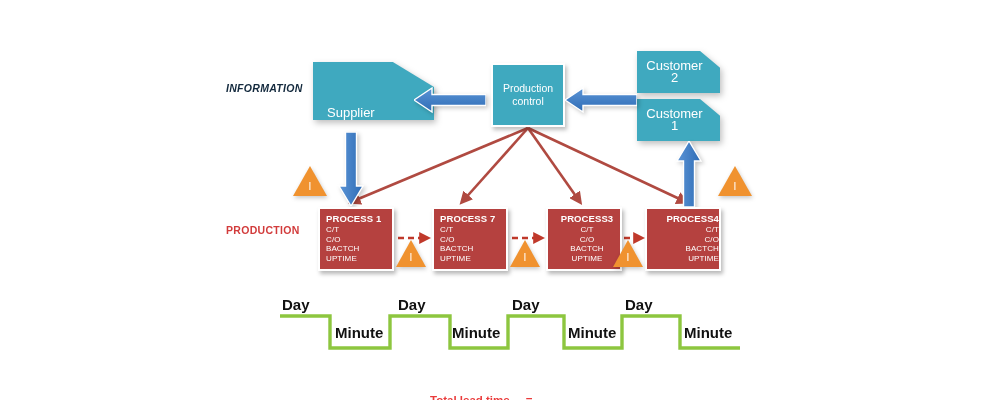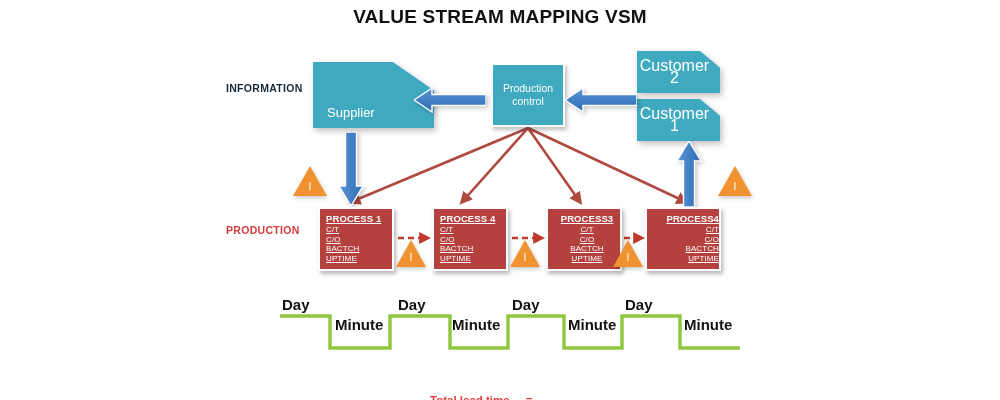--- a/index.html
+++ b/index.html
@@ -38,20 +38,21 @@
     position: absolute;
     font-size: 10.5px;
     font-weight: bold;
     letter-spacing: 0.3px;
     white-space: nowrap;
   }
   #label-information {
     left: 226px;
     top: 82px;
     color: #13293d;
+    font-style: italic;
   }
   #label-production {
     left: 226px;
     top: 224px;
     color: #d23b3b;
   }
 
   
   .node {
     position: absolute;
@@ -79,30 +80,29 @@
     text-align: center;
     color: #ffffff;
   }
 
   #supplier-box { left: 313px; top: 62px; width: 101px; height: 58px; }
   #supplier-box .clip-inner {
     clip-path: polygon(0 0, 66% 0, 100% 43%, 100% 100%, 0 100%);
     font-size: 13px;
     padding-right: 6px;
     align-items: flex-end;
-    padding-bottom: 8px;
     justify-content: flex-start;
     padding-left: 14px;
   }
 
   #customer2-box { left: 637px; top: 51px; width: 75px; height: 42px; }
   #customer1-box { left: 637px; top: 99px; width: 75px; height: 42px; }
   #customer2-box .clip-inner, #customer1-box .clip-inner {
     clip-path: polygon(0 0, 76% 0, 100% 40%, 100% 100%, 0 100%);
-    font-size: 16px;
+    font-size: 13px;
     line-height: 12px;
     padding-right: 8px;
     align-items: center;
   }
 
   #prodctrl-box {
     left: 491px; top: 63px; width: 74px; height: 64px;
     display: flex; align-items: center; justify-content: center;
     text-align: center;
     font-size: 10.5px;
@@ -113,21 +113,20 @@
   .process {
     position: absolute;
     box-sizing: border-box;
     width: 76px;
     height: 64px;
     background: #b5413f;
     border: 2px solid #ffffff;
     box-shadow: 2px 3px 4px rgba(0,0,0,0.28);
     color: #ffffff;
     padding: 4px 0 0 6px;
-    text-decoration: underline;
   }
   .process .pname {
     font-size: 9.5px;
     font-weight: bold;
     letter-spacing: 0.1px;
     line-height: 11px;
     margin-bottom: 1px;
   }
   .process .pmetric {
     font-size: 8px;
@@ -197,40 +196,39 @@
     height: 62px;
   }
   .tl-label {
     position: absolute;
     font-size: 15px;
     font-weight: bold;
     color: #111111;
     white-space: nowrap;
   }
   .tl-day { top: 0px; }
-  .tl-min { top: 20px; }
+  .tl-min { top: 28px; }
 
   
   #totals {
     position: absolute;
     left: 430px;
     top: 360px;
     color: #ea3b3b;
     font-size: 11.5px;
     font-weight: bold;
     line-height: 16px;
     white-space: pre;
   }
 </style>
 </head>
 <body>
 
 <div id="canvas">
 
-  <div id="title">VALUE STREAM MAPPING VSM</div>
 
   <div class="row-label" id="label-information">INFORMATION</div>
   <div class="row-label" id="label-production">PRODUCTION</div>
 
   <svg id="red-arrows" viewBox="0 0 1000 400">
     <defs>
       <marker id="redhead" markerWidth="5" markerHeight="5" refX="3.6" refY="2.5" orient="auto">
         <path d="M0,0 L5,2.5 L0,5 z" fill="#b04a41"></path>
       </marker>
       <marker id="pushhead" markerWidth="4.6" markerHeight="4.6" refX="3.4" refY="2.3" orient="auto">
@@ -318,21 +316,21 @@
 
   <div class="process" id="process-1">
     <div class="pname">PROCESS 1</div>
     <div class="pmetric">C/T</div>
     <div class="pmetric">C/O</div>
     <div class="pmetric">BACTCH</div>
     <div class="pmetric">UPTIME</div>
   </div>
 
   <div class="process" id="process-2">
-    <div class="pname">PROCESS 4</div>
+    <div class="pname">PROCESS 7</div>
     <div class="pmetric">C/T</div>
     <div class="pmetric">C/O</div>
     <div class="pmetric">BACTCH</div>
     <div class="pmetric">UPTIME</div>
   </div>
 
   <div class="process" id="process-3">
     <div class="pname">PROCESS3</div>
     <div class="pmetric">C/T</div>
     <div class="pmetric">C/O</div>

